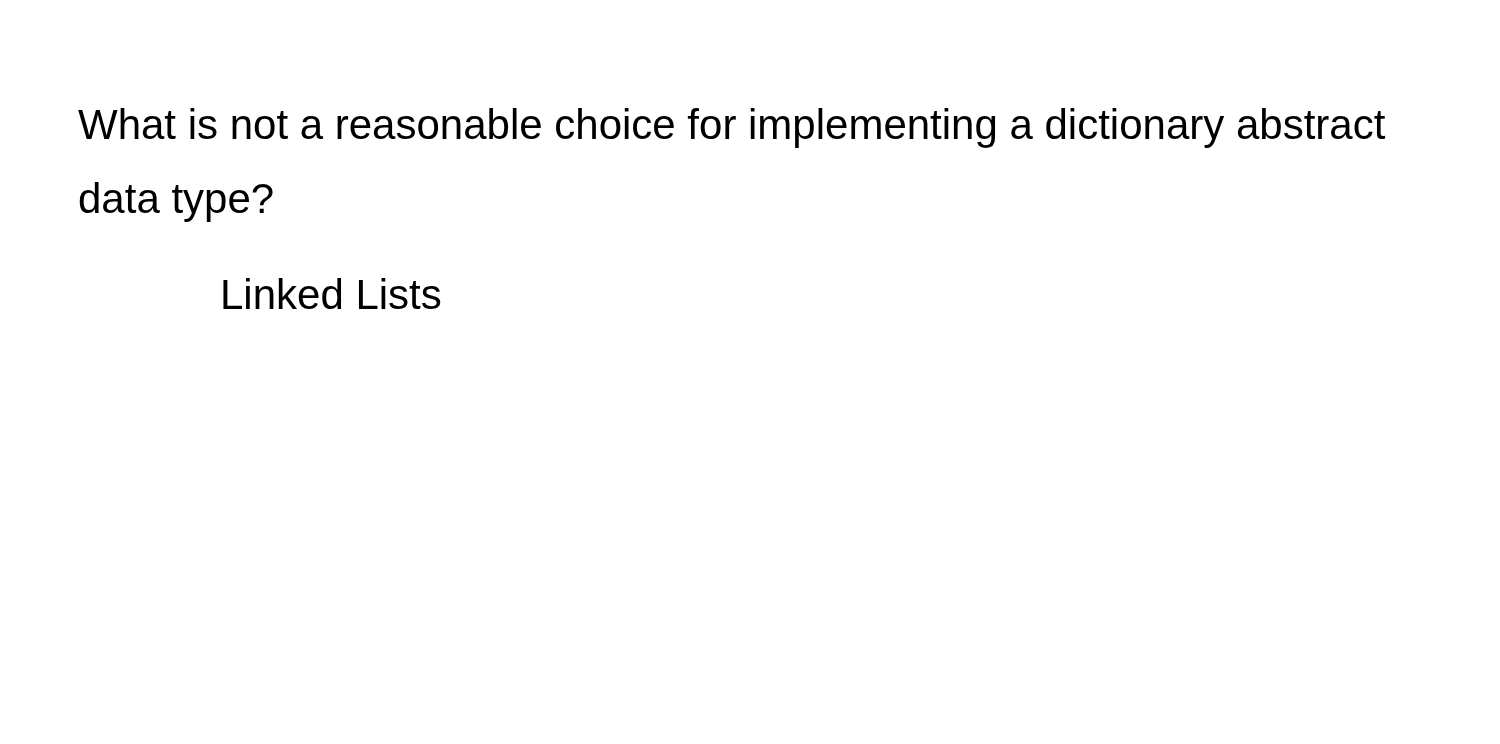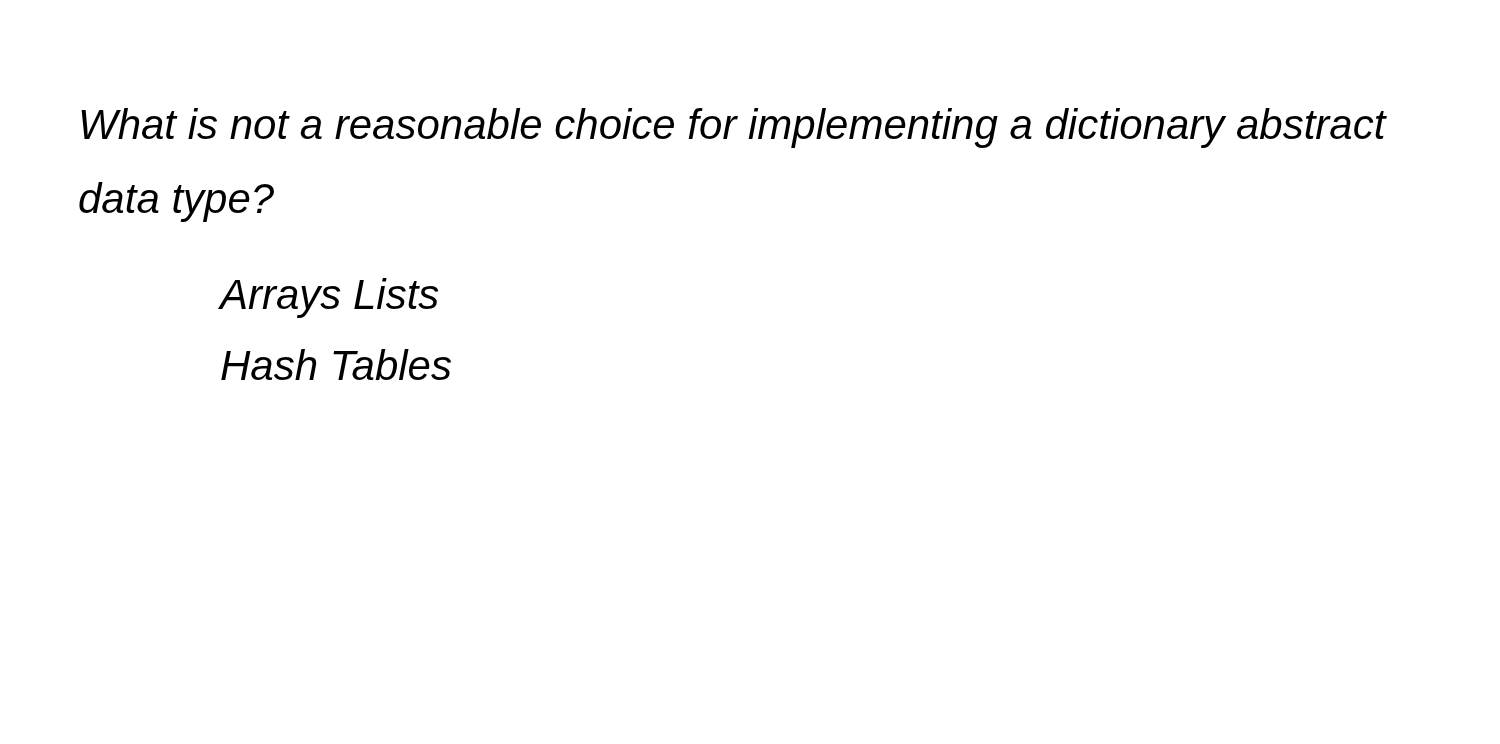--- a/index.html
+++ b/index.html
@@ -1,19 +1,18 @@
 <!DOCTYPE html>
 <html><head>
   <meta charset="utf-8">
   <style>
     * {
       margin: 0;
       padding: 0;
       box-sizing: border-box;
-      font-style: italic;
     }
     body {
       width: 1500px;
       height: 744px;
       background: #ffffff;
       font-family: -apple-system, BlinkMacSystemFont, "Segoe UI", Helvetica, Arial, sans-serif;
       color: #000000;
       padding-top: 88px;
       padding-left: 78px;
     }
@@ -31,15 +30,14 @@
       font-size: 42px;
       line-height: 1.7;
       font-weight: 400;
     }
   </style>
 </head>
 <body>
 
 <div class="question">What is not a reasonable choice for implementing a dictionary abstract data type?</div>
 <div class="options">
-  <div class="option">Arrays Lists</div>
-  <div class="option">Hash Tables</div>
+  <div class="option">Linked Lists</div>
 </div>
 
 </body></html>

